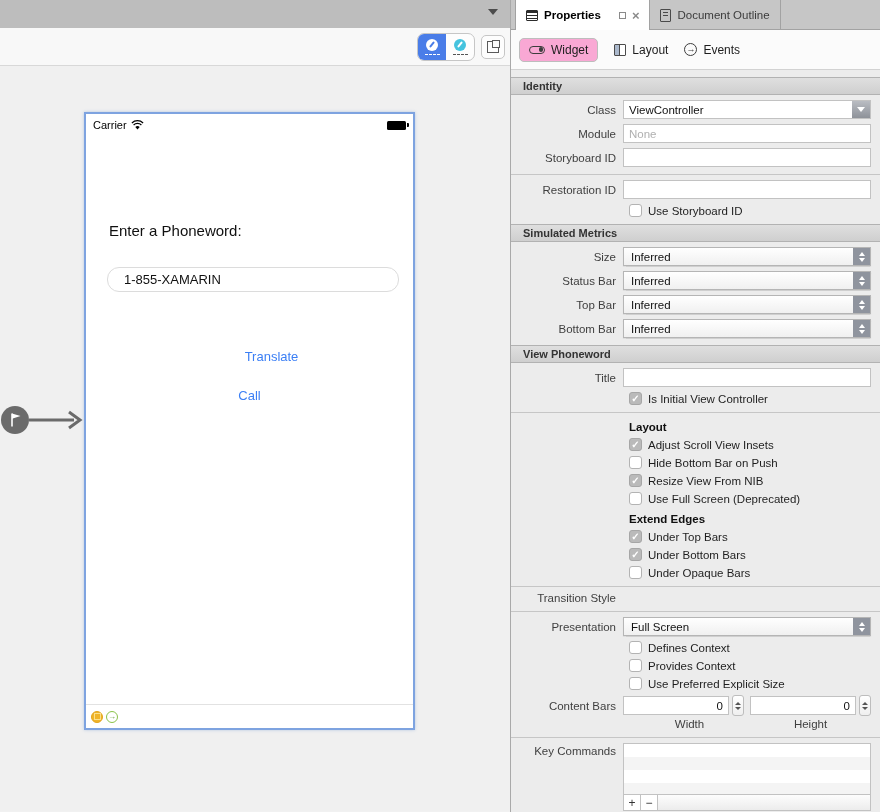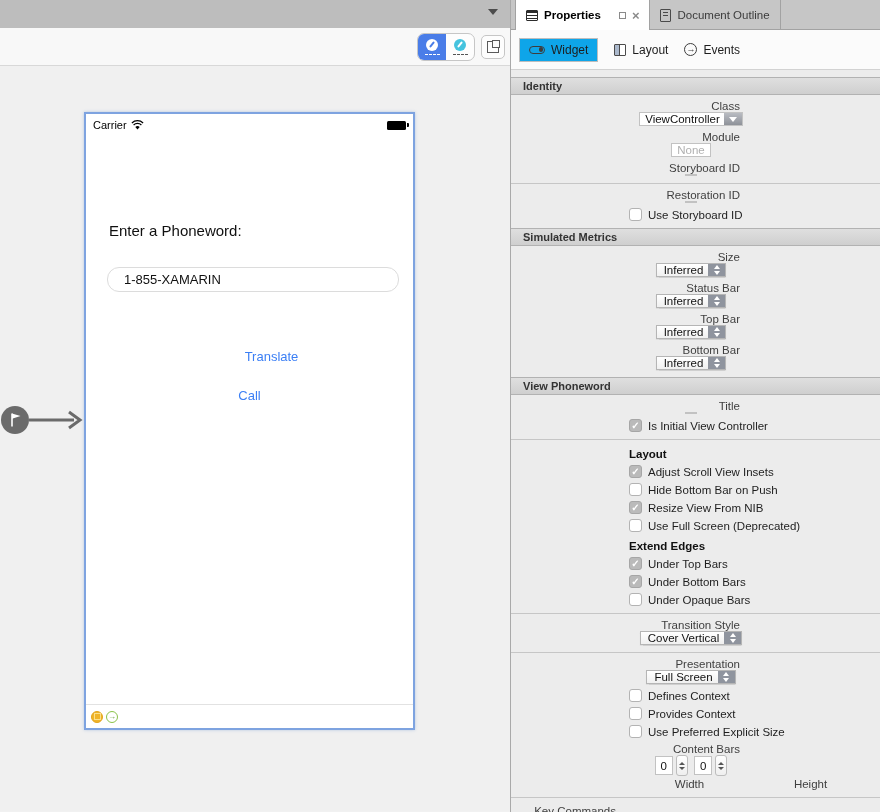--- a/index.html
+++ b/index.html
@@ -76,35 +76,35 @@
   .props-tab-icon { width:12px; height:11px; border:1.2px solid #2c2c2c; border-radius:1px;
     background:linear-gradient(#2c2c2c 0 2.5px, transparent 2.5px 4px, #2c2c2c 4px 5px, transparent 5px 7px, #2c2c2c 7px 8px, transparent 8px); background-clip:padding-box; }
   .doc-tab-icon { width:11px; height:13px; border:1.2px solid #4a4a4a; border-radius:1px; position:relative; background:#fff0; }
   .doc-tab-icon::after { content:""; position:absolute; left:1.5px; top:2px; width:5px; height:1.2px; background:#4a4a4a; box-shadow:0 3px 0 #4a4a4a; }
   .tab-mini { display:flex; align-items:center; gap:6px; margin-left:12px; }
   .tab-float-icon { width:7px; height:7px; border:1.2px solid #8a8a8a; cursor:pointer; }
   .tab-close-icon { color:#8a8a8a; font-size:13px; line-height:1; cursor:pointer; }
 
   .inspector-toolbar { height:40px; background:#fbfbfb; border-bottom:1px solid #d2d2d2;
     display:flex; align-items:center; padding:0 8px; gap:16px; font-size:12px; color:#1d1d1d; }
-  .widget-button { display:flex; align-items:center; gap:6px; border:1px solid #bdbdbd; border-radius:0;
-    padding:4px 9px; background:#0ea5e9; cursor:pointer; }
+  .widget-button { display:flex; align-items:center; gap:6px; border:1px solid #bdbdbd; border-radius:5px;
+    padding:4px 9px; background:#f9a8d4; cursor:pointer; }
   .toolbar-item { display:flex; align-items:center; gap:6px; cursor:pointer; }
   .widget-icon { width:16px; height:8px; border:1.3px solid #3d3d3d; border-radius:4px; position:relative; }
   .widget-icon::after { content:""; position:absolute; right:1px; top:0.7px; width:4.5px; height:4.5px; border-radius:50%; background:#3d3d3d; }
   .layout-icon { width:12px; height:12px; border:1.3px solid #4a4a4a; border-radius:1px; position:relative; background:#fff; }
   .layout-icon::after { content:""; position:absolute; left:0; top:0; bottom:0; width:4px; background:#aab8cc; border-right:1.3px solid #4a4a4a; }
   .events-icon { width:13px; height:13px; border-radius:50%; border:1.3px solid #3d3d3d;
     display:flex; align-items:center; justify-content:center; font-size:9px; color:#3d3d3d; line-height:1; }
 
   .section-header { height:18px; margin-top:7px; background:linear-gradient(#dfdfdf,#cfcfcf);
     border-top:1px solid #b2b2b2; border-bottom:1px solid #b2b2b2;
     display:flex; align-items:center; padding-left:12px; font-size:11px; font-weight:bold; color:#333; cursor:default; }
 
-  .row { display:flex; align-items:center; margin:5px 9px 0 0;flex-direction:column; }
+  .row { display:flex; align-items:center; margin:5px 9px 0 0; }
   .row-label { flex:none; width:112px; text-align:right; padding-right:7px; color:#3f3f3f; cursor:default; }
   .row-control { flex:1; min-width:0; }
 
   .tfield { height:19px; background:#fff; border:1px solid #c2c2c2; display:flex; align-items:center;
     padding:0 5px; font-size:11.5px; color:#111; cursor:text; }
   .placeholder { color:#b0b0b0; }
   .combo { position:relative; padding-right:22px; }
   .combo-cap { position:absolute; right:0; top:0; bottom:0; width:18px;
     background:linear-gradient(#b9bcc2,#8e9299); display:flex; align-items:center; justify-content:center; cursor:pointer; }
   .combo-cap::after { content:""; width:0; height:0; border-left:4px solid transparent; border-right:4px solid transparent; border-top:5px solid #fff; }
@@ -376,27 +376,20 @@
   </div>
   <div class="check-row">
     <span class="checkbox unchecked"></span>
     <span class="check-label">Under Opaque Bars</span>
   </div>
 
   <div class="divider"></div>
 
   <div class="row">
     <div class="row-label">Transition Style</div>
-    <div class="row-control popup">
-      <span>Cover Vertical</span>
-      <span class="popup-cap">
-          <span class="chev-up"></span>
-          <span class="chev-down"></span>
-        </span>
-    </div>
   </div>
 
   <div class="divider"></div>
 
   <div class="row">
     <div class="row-label">Presentation</div>
     <div class="row-control popup">
       <span>Full Screen</span>
       <span class="popup-cap">
           <span class="chev-up"></span>

